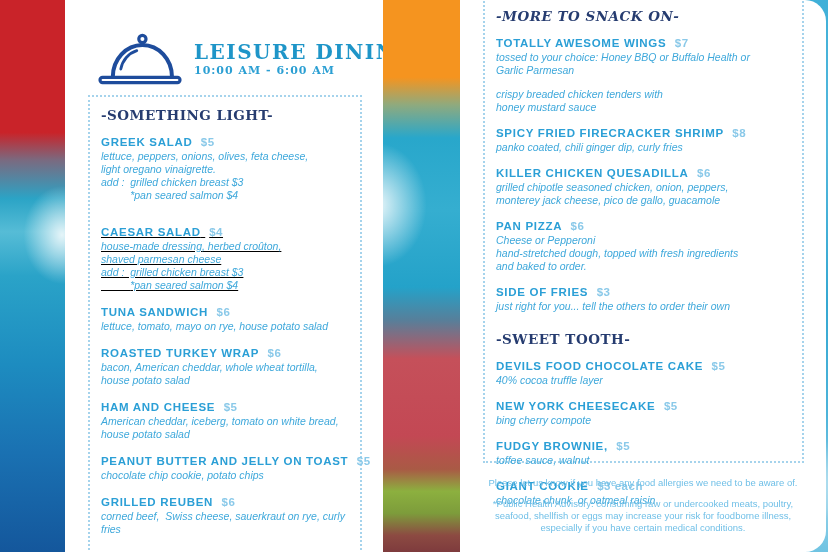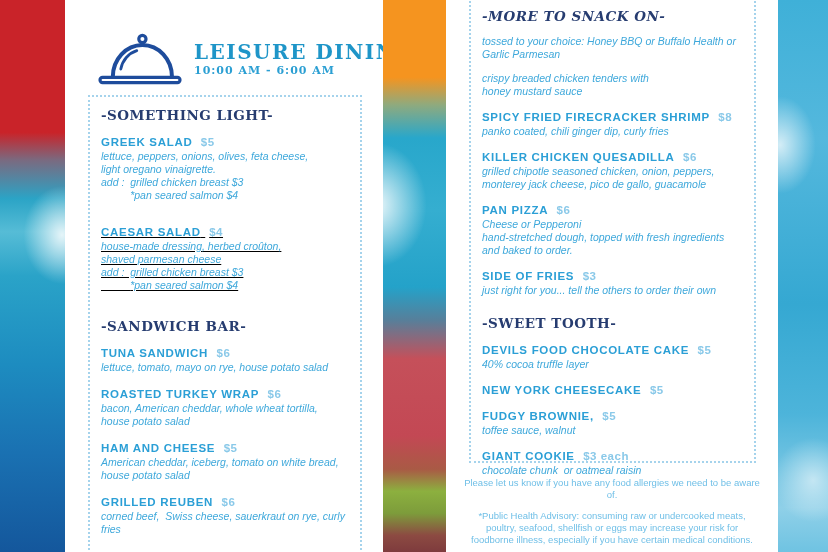--- a/index.html
+++ b/index.html
@@ -35,21 +35,21 @@
     left: 778px; width: 50px;
     background:
       radial-gradient(55px 75px at 2px 145px, rgba(255,255,255,0.75), rgba(255,255,255,0) 65%),
       radial-gradient(60px 65px at 35px 480px, rgba(255,255,255,0.55), rgba(255,255,255,0) 65%),
       linear-gradient(180deg, #3fb0d8 0%, #54b8dd 25%, #35a8d2 55%, #4db4da 75%, #8fd0e8 92%, #6fc3e2 100%);
   }
 
   
   .panel { position: absolute; top: 0; height: 552px; background: #ffffff; overflow: hidden; }
   .panel-left  { left: 65px;  width: 318px; }
-  .panel-right { left: 446px; width: 332px; }
+  .panel-right { left: 460px; width: 366px; border-radius: 21px; }
 
   
   .brand-row { position: absolute; top: 32px; left: 31px; display: flex; align-items: flex-start; }
   .brand-icon { width: 88px; height: 58px; flex: 0 0 auto; }
   .brand-text { margin-left: 10px; padding-top: 8px; }
   .brand-title {
     font-family: "DejaVu Serif", serif;
     font-weight: bold; font-size: 20px; letter-spacing: 1.5px;
     color: #1e95c8; white-space: nowrap;
   }
@@ -145,21 +145,20 @@
         <div class="item-title">
           <span class="item-name">CAESAR SALAD</span>
           <span class="item-price">$4</span>
         </div>
         <div class="item-desc">house-made dressing, herbed croûton,
 shaved parmesan cheese
 add :  grilled chicken breast $3
           *pan seared salmon $4</div>
       </div>
 
-      <div class="section-title section-gap">-SANDWICH BAR-</div>
 
       <div class="item">
         <div class="item-title">
           <span class="item-name">TUNA SANDWICH</span>
           <span class="item-price">$6</span>
         </div>
         <div class="item-desc">lettuce, tomato, mayo on rye, house potato salad</div>
       </div>
 
       <div class="item">
@@ -173,39 +172,50 @@
 
       <div class="item">
         <div class="item-title">
           <span class="item-name">HAM AND CHEESE</span>
           <span class="item-price">$5</span>
         </div>
         <div class="item-desc">American cheddar, iceberg, tomato on white bread,
 house potato salad</div>
       </div>
 
+      <div class="item">
+        <div class="item-title">
+          <span class="item-name">PEANUT BUTTER AND JELLY ON TOAST</span>
+          <span class="item-price">$5</span>
+        </div>
+        <div class="item-desc">chocolate chip cookie, potato chips</div>
+      </div>
 
       <div class="item">
         <div class="item-title">
           <span class="item-name">GRILLED REUBEN</span>
           <span class="item-price">$6</span>
         </div>
         <div class="item-desc">corned beef,  Swiss cheese, sauerkraut on rye, curly fries</div>
       </div>
 
     </div>
   </div>
 
   <div class="panel panel-right">
 
     <div class="dash-box dash-box-right">
 
       <div class="section-title italic">-MORE TO SNACK ON-</div>
 
       <div class="item">
+        <div class="item-title">
+          <span class="item-name">TOTALLY AWESOME WINGS</span>
+          <span class="item-price">$7</span>
+        </div>
         <div class="item-desc">tossed to your choice: Honey BBQ or Buffalo Health or
 Garlic Parmesan</div>
       </div>
 
       <div class="item">
         <div class="item-desc">crispy breaded chicken tenders with
 honey mustard sauce</div>
       </div>
 
       <div class="item">
@@ -251,20 +261,21 @@
           <span class="item-price">$5</span>
         </div>
         <div class="item-desc">40% cocoa truffle layer</div>
       </div>
 
       <div class="item">
         <div class="item-title">
           <span class="item-name">NEW YORK CHEESECAKE</span>
           <span class="item-price">$5</span>
         </div>
+        <div class="item-desc">bing cherry compote</div>
       </div>
 
       <div class="item">
         <div class="item-title">
           <span class="item-name">FUDGY BROWNIE,</span>
           <span class="item-price">$5</span>
         </div>
         <div class="item-desc">toffee sauce, walnut</div>
       </div>
 

